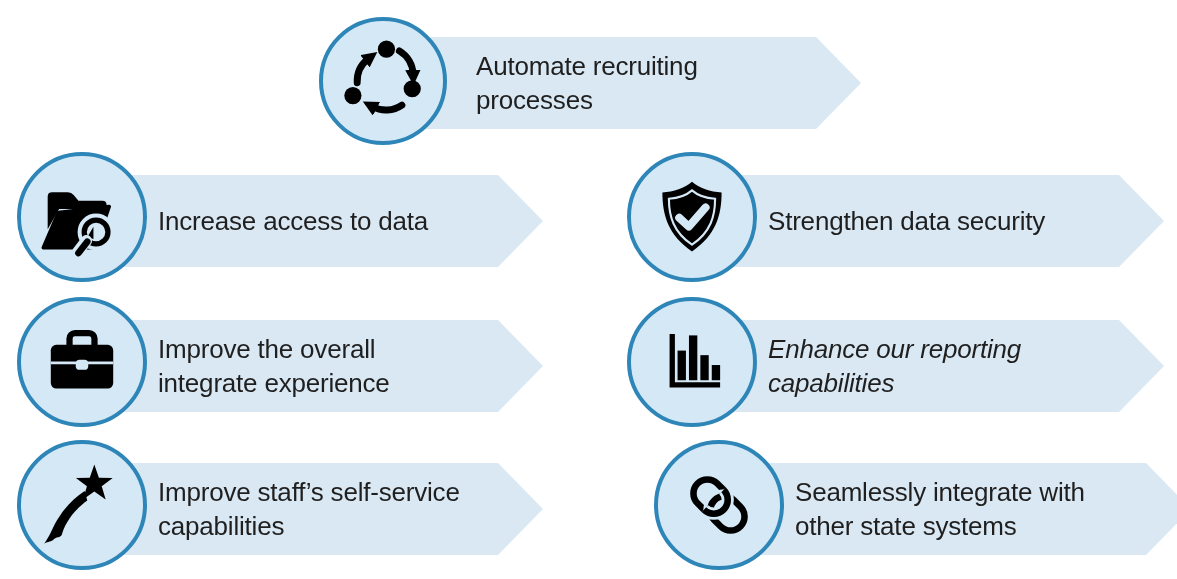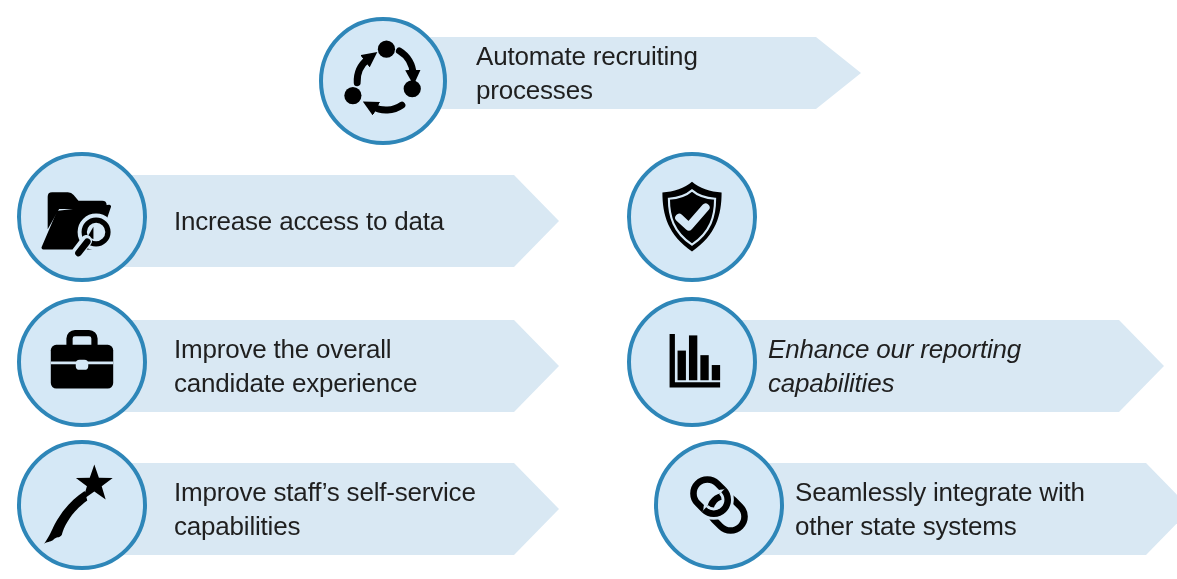--- a/index.html
+++ b/index.html
@@ -29,27 +29,27 @@
   }
   .circle{
     position:absolute;left:0;top:0;z-index:2;
     border-radius:50%;background:var(--circle-fill);
     border:4px solid var(--circle-border);box-sizing:border-box;
     display:flex;align-items:center;justify-content:center;
   }
   
   .pos-top{left:319px;top:17px;width:545px;height:130px;}
   .pos-top .circle{width:128px;height:128px;}
-  .pos-top .banner{left:105px;top:20px;width:437px;height:72px;padding-left:52px;}
+  .pos-top .banner{left:105px;top:20px;width:437px;height:92px;padding-left:52px;}
   
   .pos-l1{left:17px;top:152px;width:530px;height:130px;}
   .pos-l2{left:17px;top:297px;width:530px;height:130px;}
   .pos-l3{left:17px;top:440px;width:530px;height:130px;}
   .pos-l1 .circle,.pos-l2 .circle,.pos-l3 .circle{width:130px;height:130px;}
-  .pos-l1 .banner,.pos-l2 .banner,.pos-l3 .banner{left:95px;top:23px;width:447px;height:92px;padding-left:62px;}
+  .pos-l1 .banner,.pos-l2 .banner,.pos-l3 .banner{left:79px;top:23px;width:447px;height:92px;padding-left:62px;}
   
   .pos-r1{left:627px;top:152px;width:540px;height:130px;}
   .pos-r2{left:627px;top:297px;width:540px;height:130px;font-style:italic;}
   .pos-r3{left:654px;top:440px;width:540px;height:130px;}
   .pos-r1 .circle,.pos-r2 .circle,.pos-r3 .circle{width:130px;height:130px;}
   .pos-r1 .banner,.pos-r2 .banner,.pos-r3 .banner{left:73px;top:23px;width:464px;height:92px;padding-left:68px;}
   svg{display:block;}
 </style>
 </head>
 <body>
@@ -88,33 +88,36 @@
       <circle cx="66" cy="67" r="11" fill="var(--circle-fill)"></circle>
       <path d="M56,73 L63,61 L63,75 Z" fill="#000"></path>
       <circle cx="66" cy="67" r="13.5" fill="none" stroke="#000" stroke-width="6"></circle>
       <line x1="55" y1="77" x2="45" y2="90" stroke="var(--circle-fill)" stroke-width="13" stroke-linecap="round"></line>
       <line x1="56" y1="78" x2="46" y2="91" stroke="#000" stroke-width="7.5" stroke-linecap="round"></line>
     </svg>
   </div>
 </div>
 
 <div class="item pos-r1">
+  <div class="banner">
+    <div class="label">Strengthen data security</div>
+  </div>
   <div class="circle">
     <svg width="80" height="80" viewBox="0 0 100 100">
       <path d="M50,6 C59,14 73,18.5 87,19.5 C87,47 80,73 50,93 C20,73 13,47 13,19.5 C27,18.5 41,14 50,6 Z" fill="#000"></path>
       <path d="M50,6 C59,14 73,18.5 87,19.5 C87,47 80,73 50,93 C20,73 13,47 13,19.5 C27,18.5 41,14 50,6 Z" transform="translate(50,51) scale(0.78) translate(-50,-50)" fill="none" stroke="var(--circle-fill)" stroke-width="3.4"></path>
       <path d="M34,51 L46,62 L67,38" fill="none" stroke="var(--circle-fill)" stroke-width="10" stroke-linecap="round" stroke-linejoin="round"></path>
     </svg>
   </div>
 </div>
 
 <div class="item pos-l2">
   <div class="banner">
     <div class="label">Improve the overall
-candidate experience</div>
+integrate experience</div>
   </div>
   <div class="circle">
     <svg width="78" height="78" viewBox="0 0 100 100">
       <rect x="34" y="13" width="32" height="24" rx="7" fill="none" stroke="#000" stroke-width="8"></rect>
       <rect x="10" y="28" width="80" height="56" rx="7" fill="#000"></rect>
       <line x1="10" y1="51" x2="90" y2="51" stroke="var(--circle-fill)" stroke-width="3.5"></line>
       <rect x="42" y="47" width="16" height="13" rx="5" fill="var(--circle-fill)"></rect>
     </svg>
   </div>
 </div>

